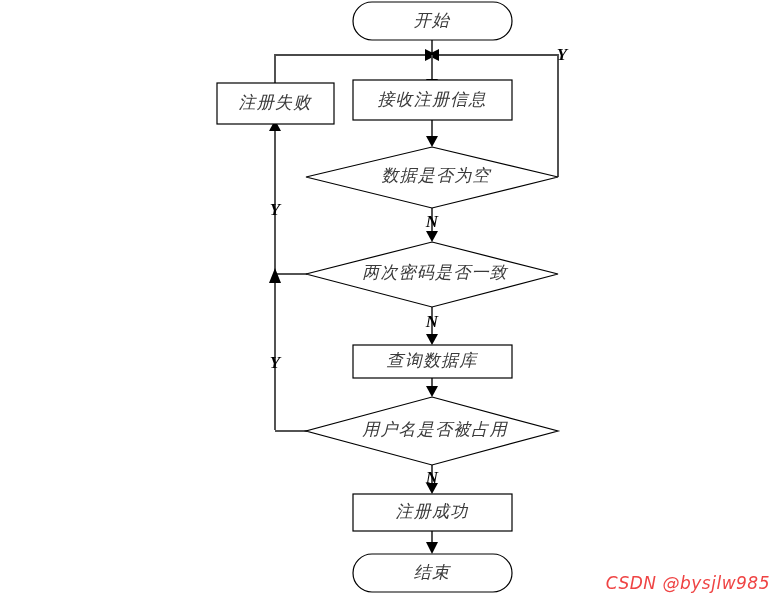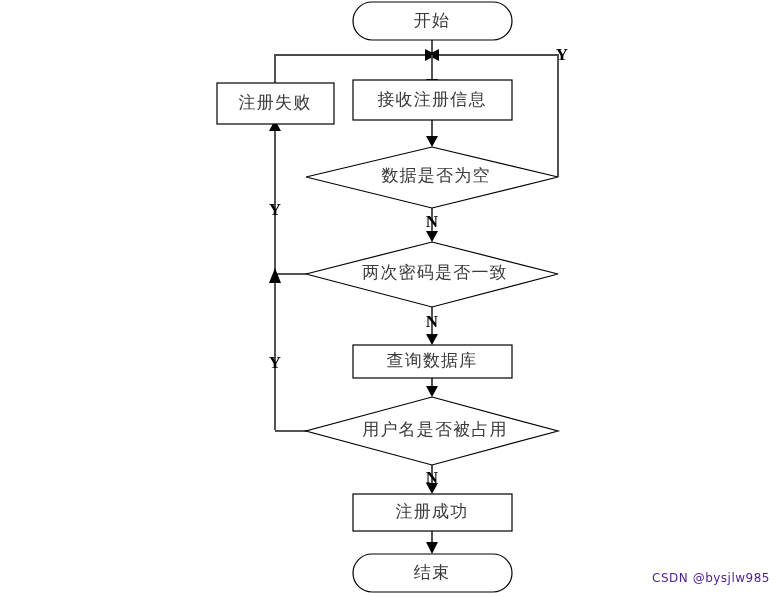--- a/index.html
+++ b/index.html
@@ -11,20 +11,21 @@
     width: 778px;
     height: 597px;
     overflow: hidden;
     font-family: "Liberation Serif", "DejaVu Serif", serif;
   }
   #flow-root {
     position: relative;
     width: 778px;
     height: 597px;
     background: #ffffff;
+    font-style: italic;
   }
   svg#flow-svg {
     position: absolute;
     left: 0;
     top: 0;
     width: 778px;
     height: 597px;
     display: block;
   }
   .node-shape {
@@ -54,24 +55,24 @@
     font-family: "Liberation Serif", "DejaVu Serif", serif;
     font-size: 17px;
     font-weight: bold;
     fill: #000000;
     text-anchor: middle;
     dominant-baseline: middle;
   }
   .watermark-text {
     position: absolute;
     right: 8px;
-    bottom: 12px;
+    bottom: 4px;
     font-family: "DejaVu Sans", "Liberation Sans", sans-serif;
-    font-size: 12px;
-    color: #4c1d95;
+    font-size: 17px;
+    color: #ef4444;
     letter-spacing: 0.5px;
     white-space: nowrap;
     user-select: none;
   }
 </style>
 </head>
 <body>
 
 <div id="flow-root">
 

